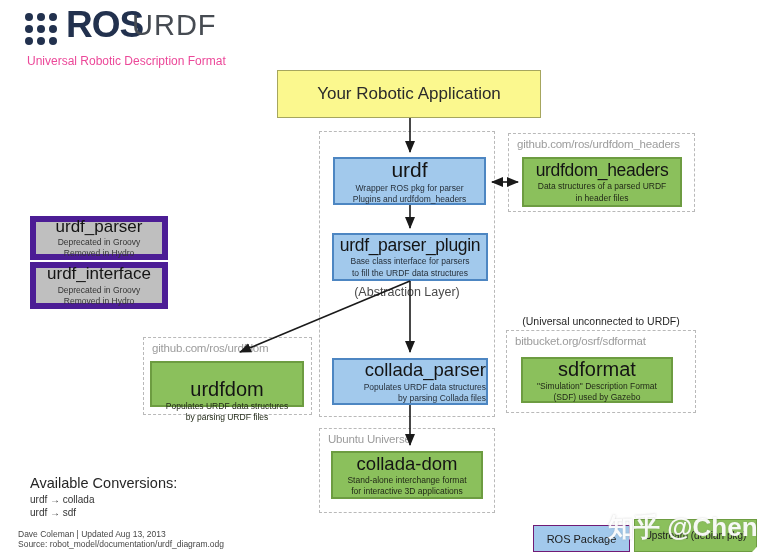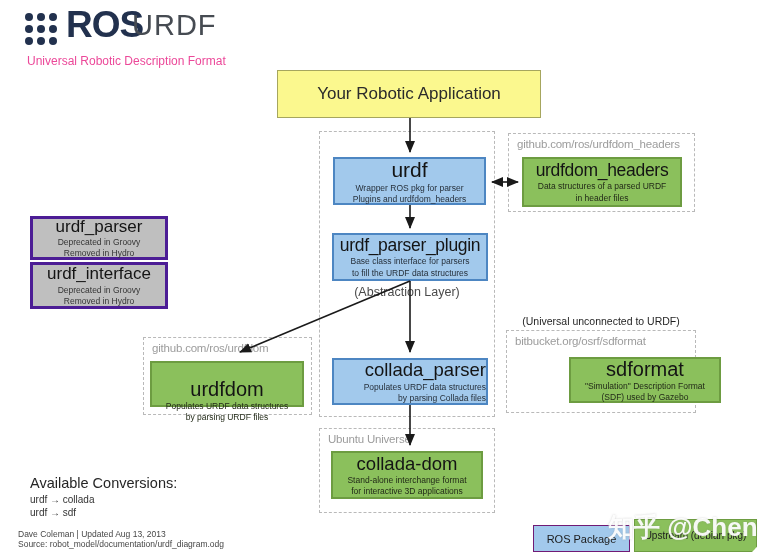--- a/index.html
+++ b/index.html
@@ -53,34 +53,34 @@
   
   .node {
     position:absolute; display:flex; flex-direction:column;
     align-items:center; justify-content:center; text-align:center;
     line-height:1.2;
   }
   .node .t { color:#141414; }
   .node .b { font-size:8.5px; line-height:1.3; color:#26303b; }
   .blue  { background:#A2C9EC; border:2px solid #4d86c2; }
   .green { background:#8BC05C; border:2px solid #6d9c41; }
-  .gray  { background:#BFBFBF; border:3px solid #4c1d95; }
+  .gray  { background:#BFBFBF; border:6px solid #4c1d95; }
   .gray .b { color:#353535; }
   .green .b { color:#222a18; }
   .n-urdf        { left:333px; top:157px; width:153px; height:48px; }
   .n-urdf .t     { font-size:21px; }
   .n-plugin      { left:332px; top:233px; width:156px; height:48px; }
   .n-plugin .t   { font-size:17.5px; letter-spacing:-0.3px; }
   .n-cparser     { left:332px; top:358px; width:156px; height:47px;align-items:flex-end; }
   .n-cparser .t  { font-size:18.5px; }
   .n-headers     { left:522px; top:157px; width:160px; height:50px; }
   .n-headers .t  { font-size:17.5px; letter-spacing:-0.3px; }
   .n-urdfdom     { left:150px; top:361px; width:154px; height:46px; }
   .n-urdfdom .t  { font-size:20px;margin-top:32px; }
-  .n-sdformat    { left:521px; top:357px; width:152px; height:46px;margin-left:48px; }
+  .n-sdformat    { left:521px; top:357px; width:152px; height:46px; }
   .n-sdformat .t { font-size:20px; }
   .n-cdom        { left:331px; top:451px; width:152px; height:48px; }
   .n-cdom .t     { font-size:18.5px; }
   .n-uparser     { left:30px; top:216px; width:138px; height:44px; }
   .n-uparser .t  { font-size:17px; }
   .n-uiface      { left:30px; top:262px; width:138px; height:47px; }
   .n-uiface .t   { font-size:17px; }
   
   .abstraction {
     position:absolute; left:319px; top:285px; width:176px; text-align:center;

